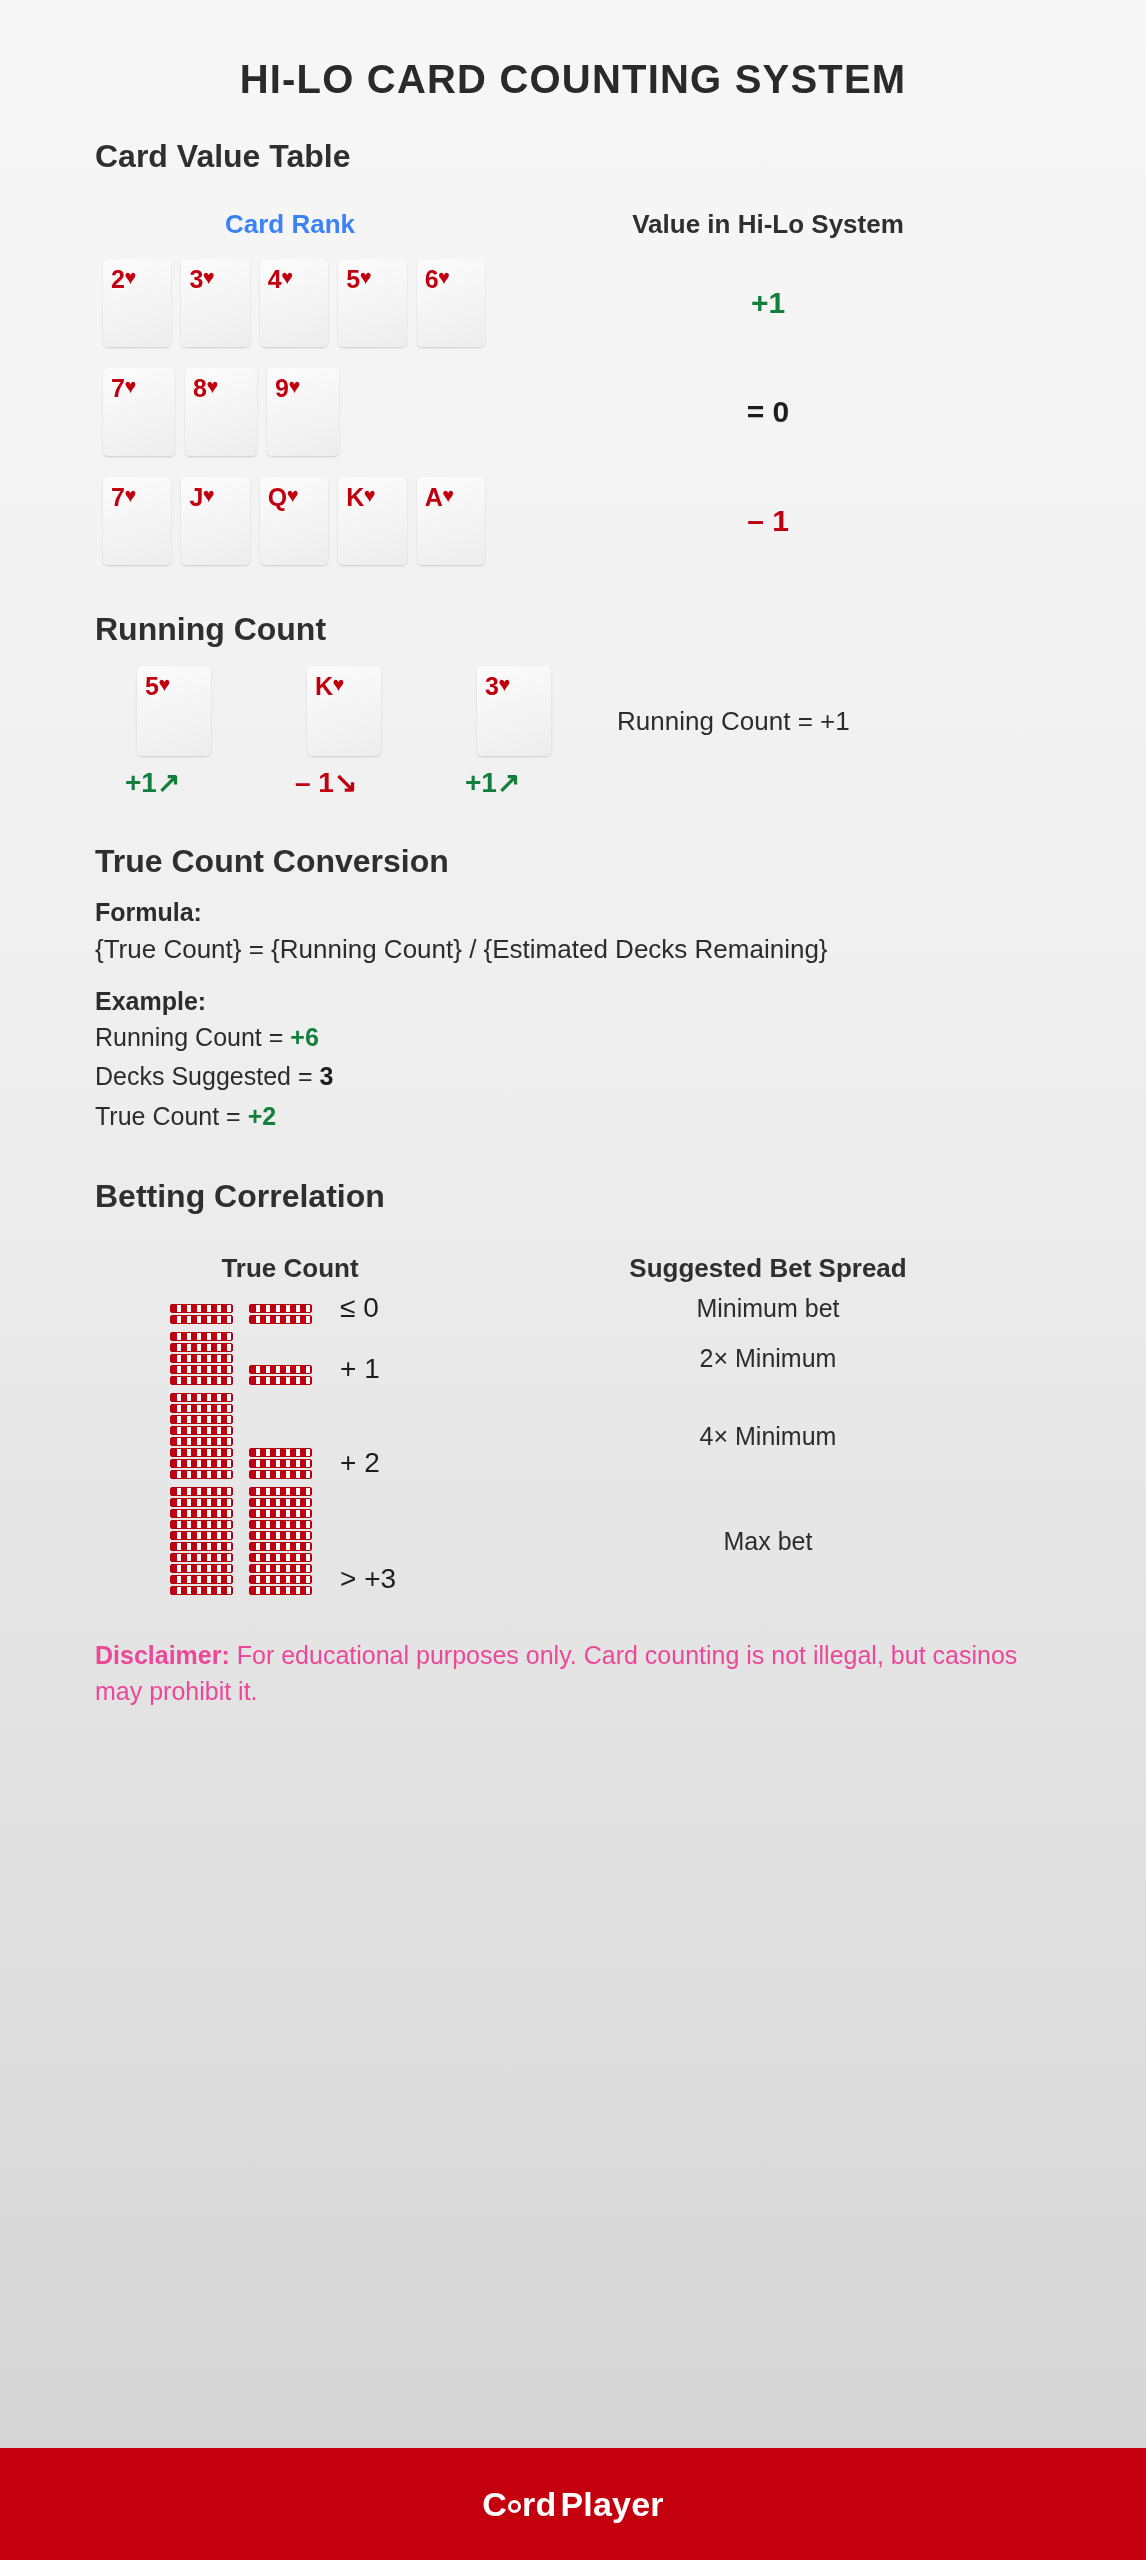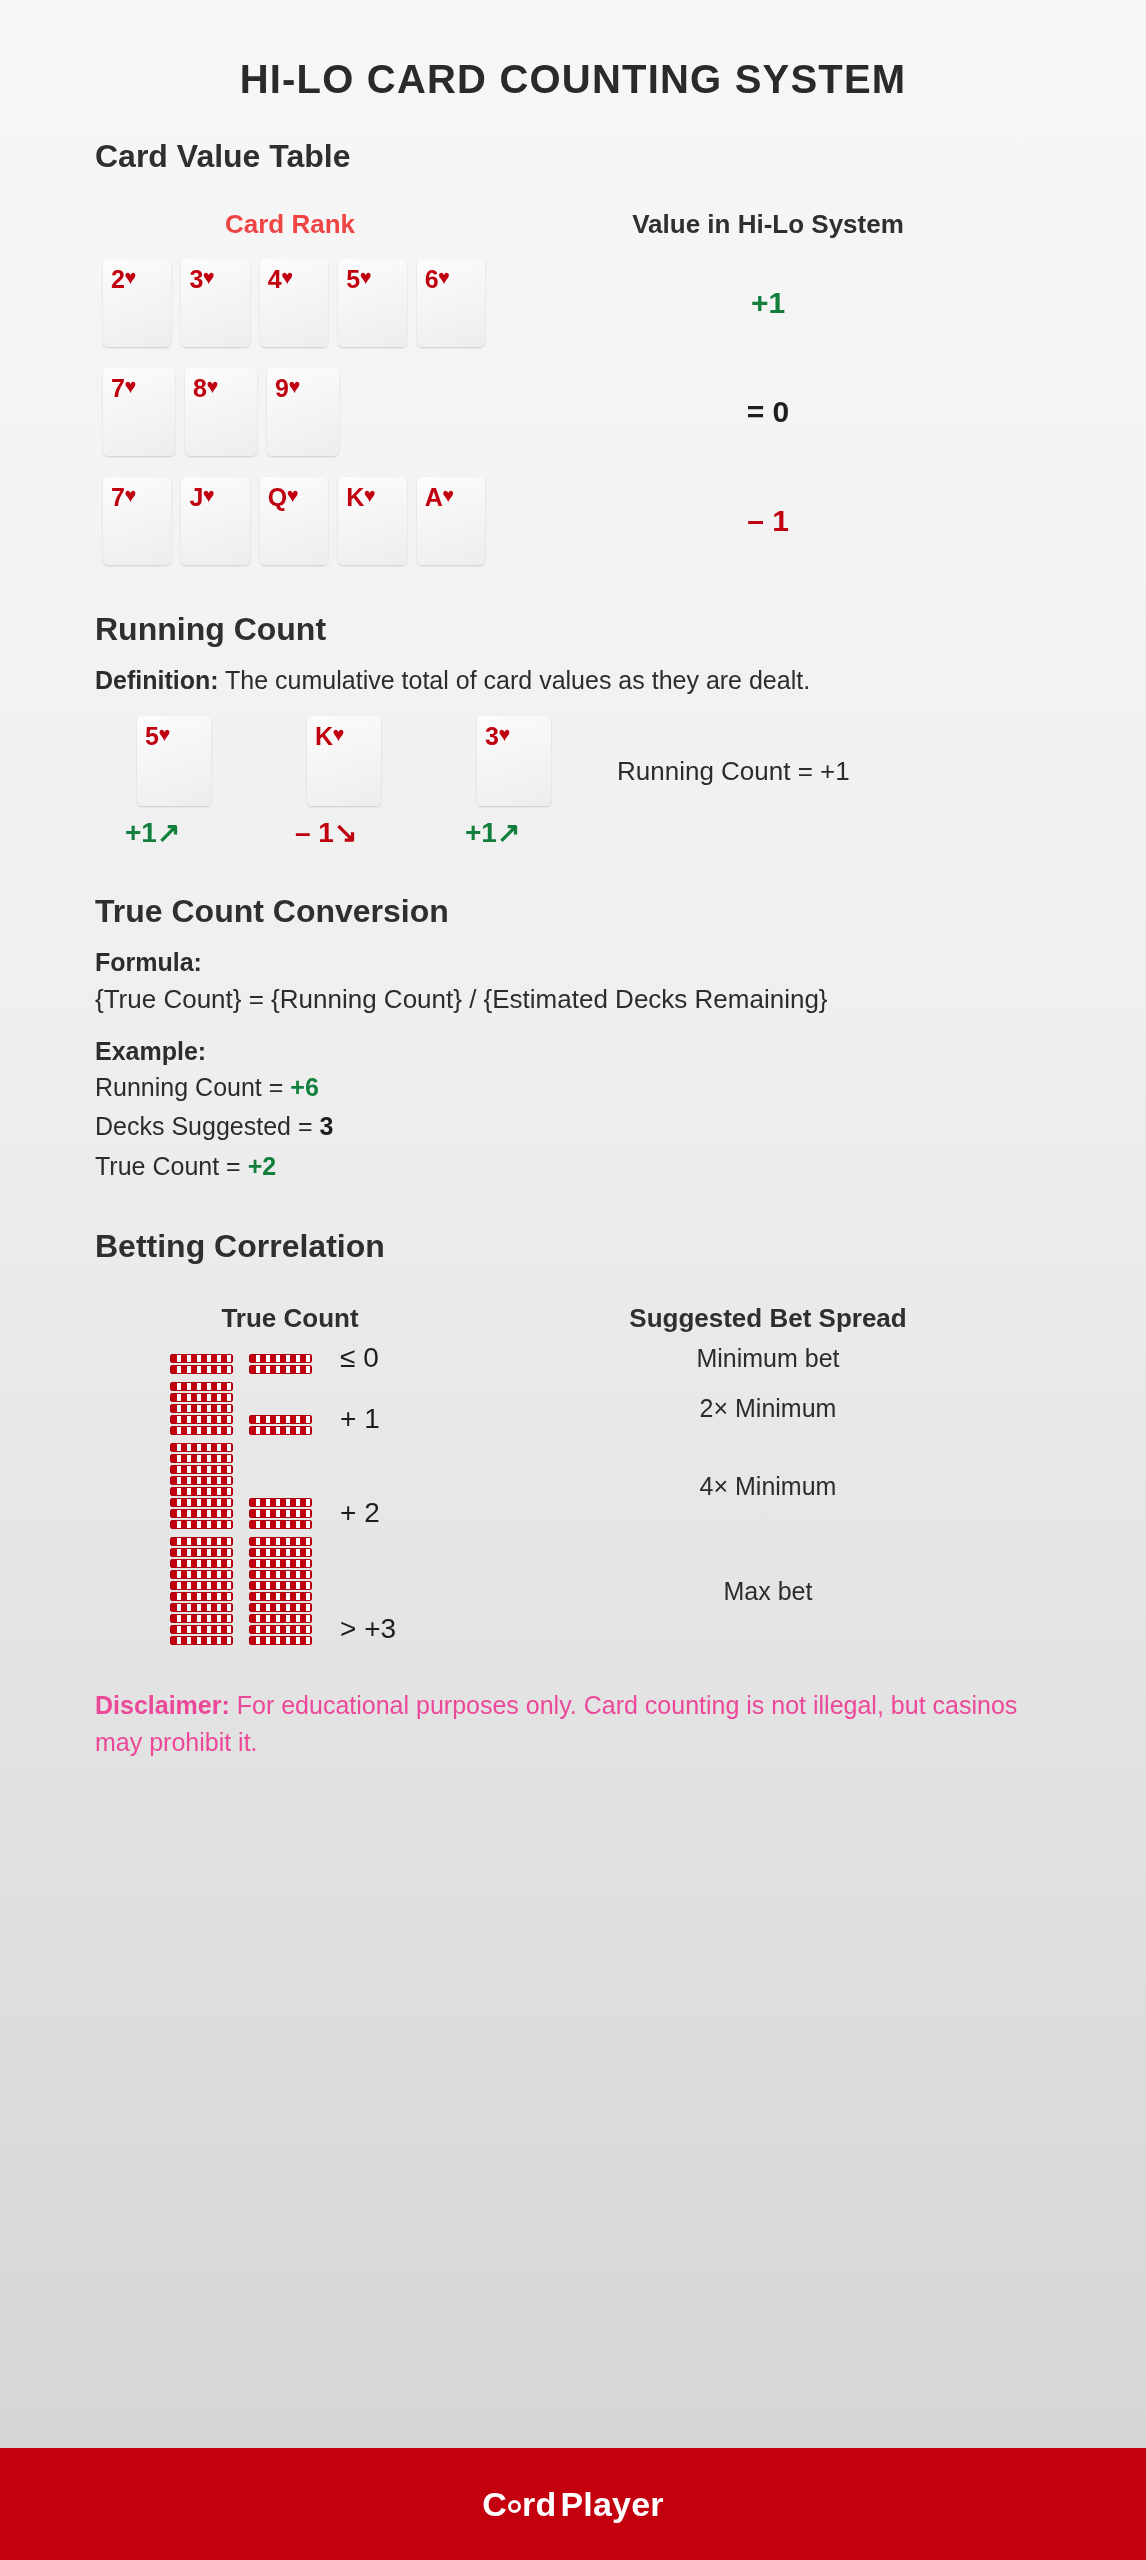--- a/index.html
+++ b/index.html
@@ -46,21 +46,21 @@
   
   .cv-header {
     display: flex;
     margin-top: 34px;
   }
   .cv-header .col-rank {
     width: 390px;
     text-align: center;
     font-size: 26px;
     font-weight: 800;
-    color: #ef4444;
+    color: #3b82f6;
   }
   .cv-header .col-value {
     flex: 1;
     text-align: center;
     font-size: 26px;
     font-weight: 800;
     color: #2f2f2f;
   }
   .cv-row {
     display: flex;
@@ -347,23 +347,20 @@
       <div class="card">
           <span>A</span>
           <span class="heart">♥</span>
         </div>
     </div>
     <div class="val minus">– 1</div>
   </div>
 
   <div class="section-heading">Running Count</div>
 
-  <div class="def-line">
-    <b>Definition:</b><span> The cumulative total of card values as they are dealt.</span>
-  </div>
 
   <div class="rc-row">
     <div class="rc-card-wrap">
       <div class="card">
           <span>5</span>
           <span class="heart">♥</span>
         </div>
       <div class="rc-delta up"><span>+1</span><span>↗</span></div>
     </div>
     <div class="rc-card-wrap">

